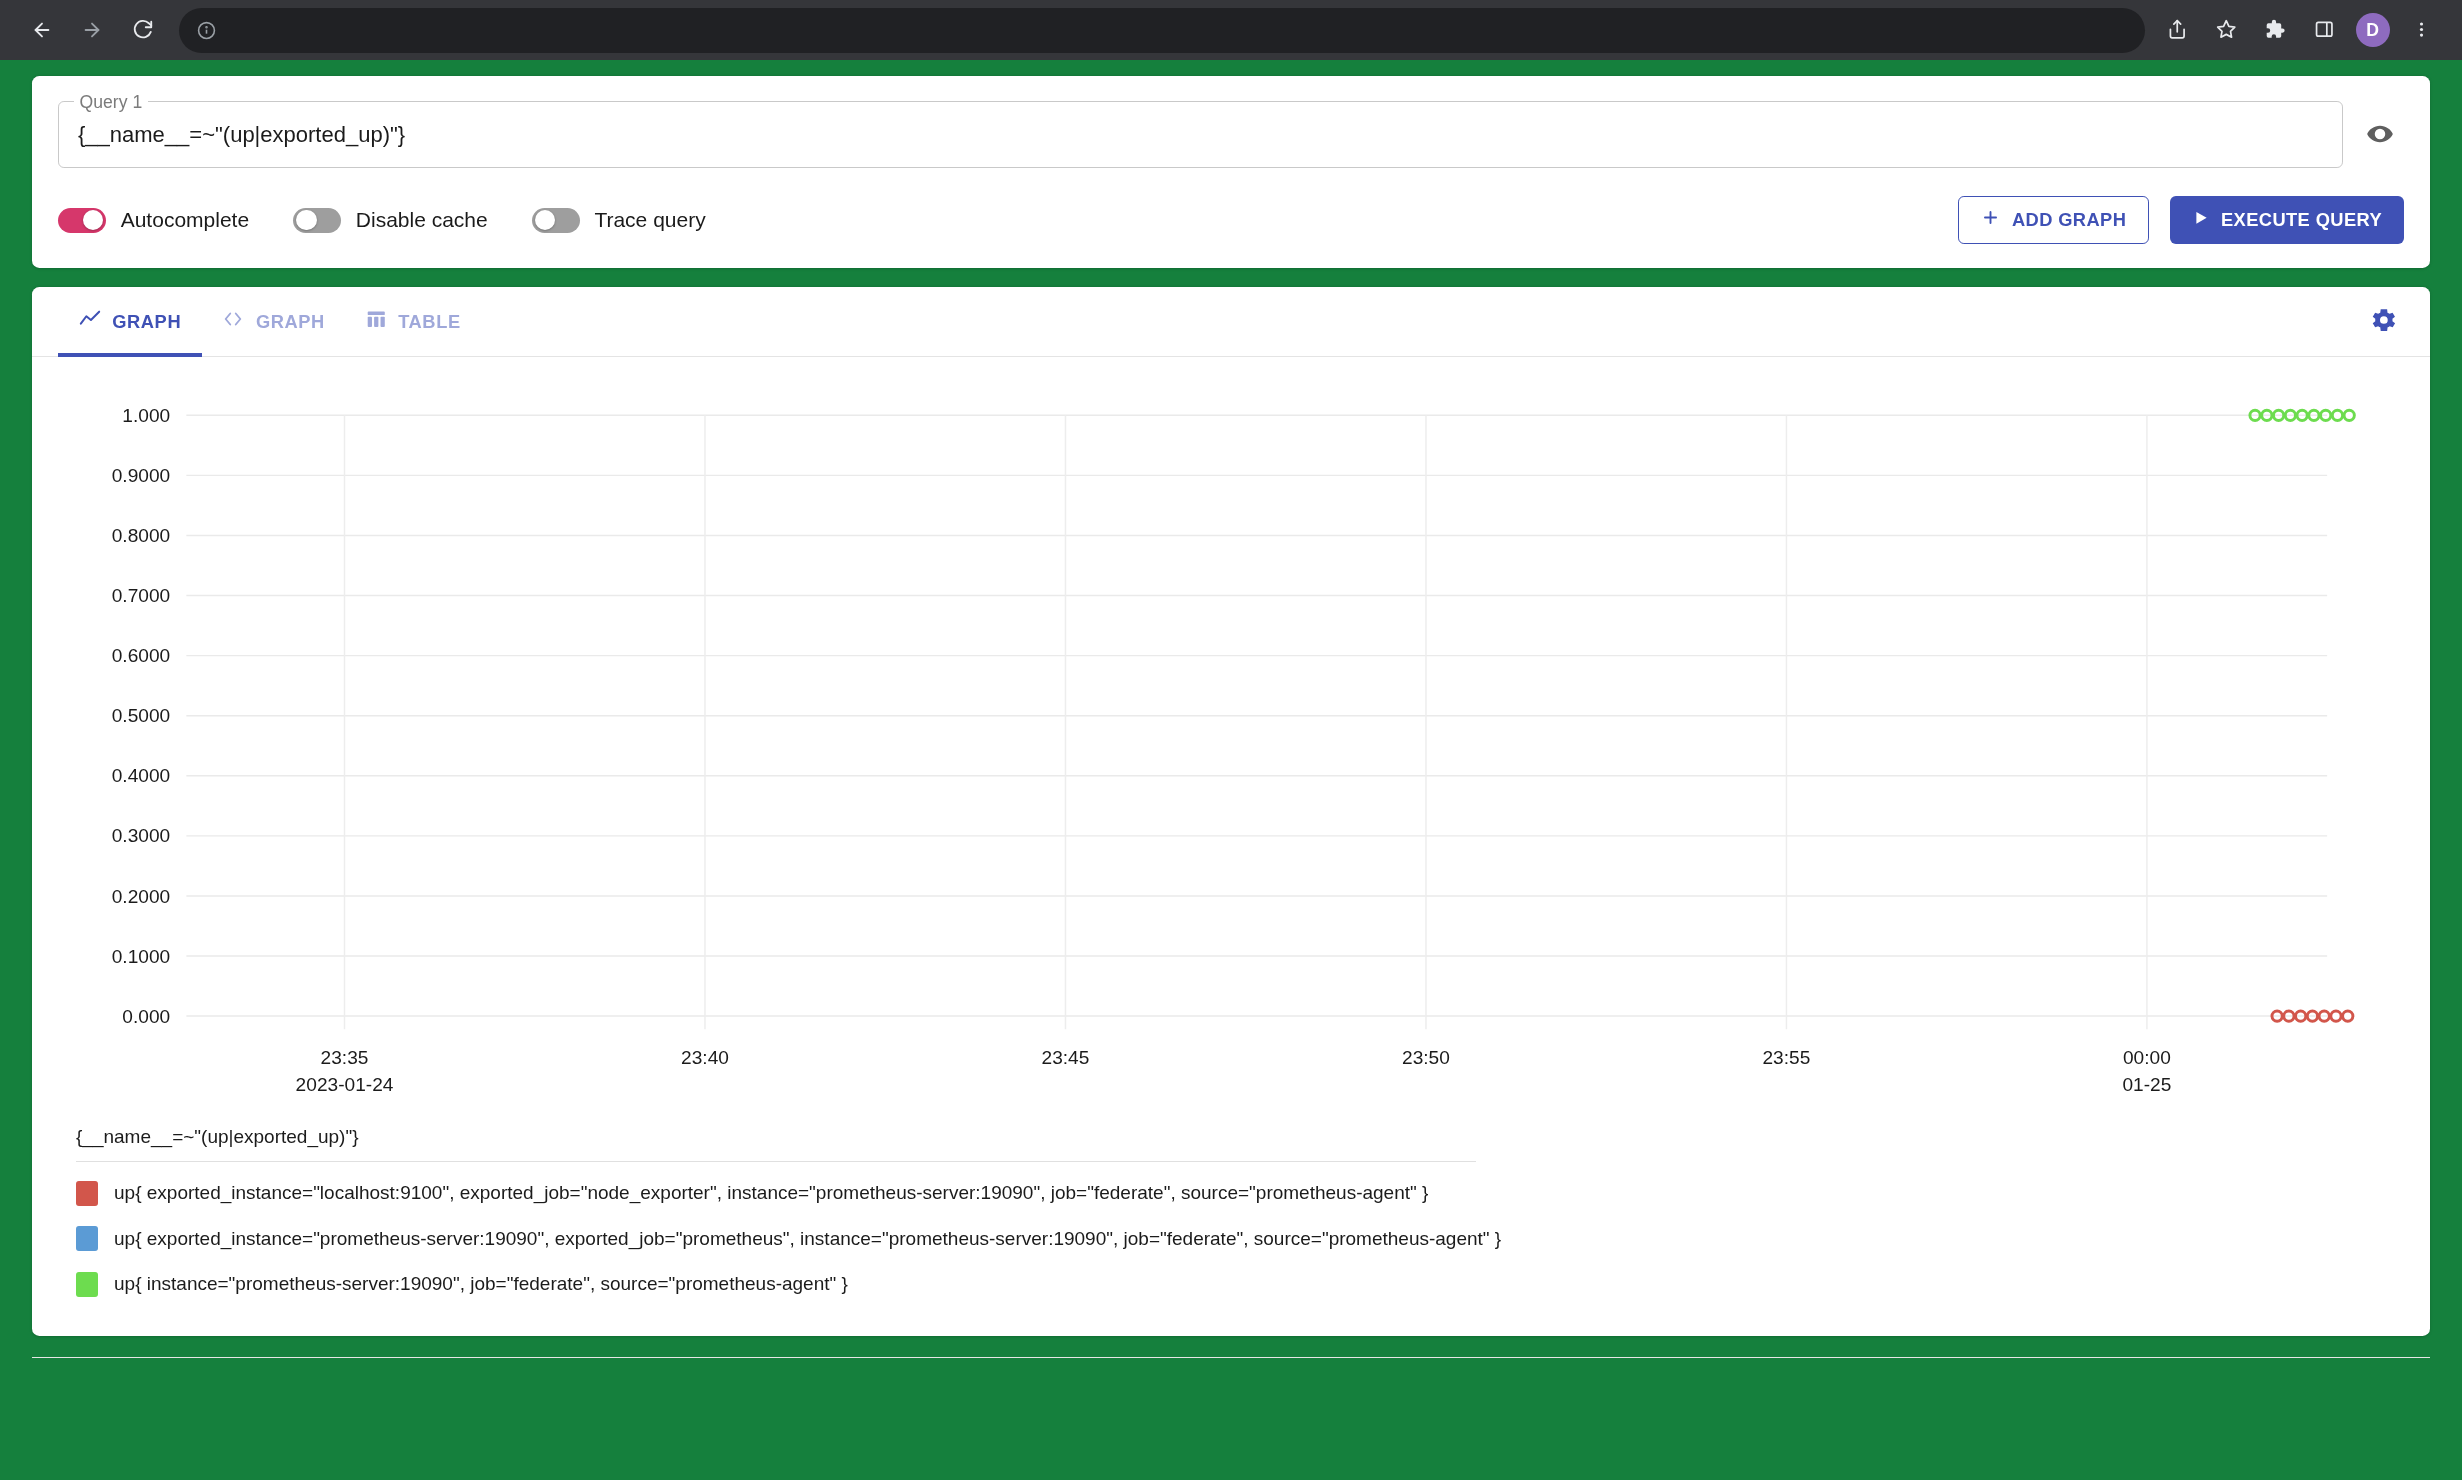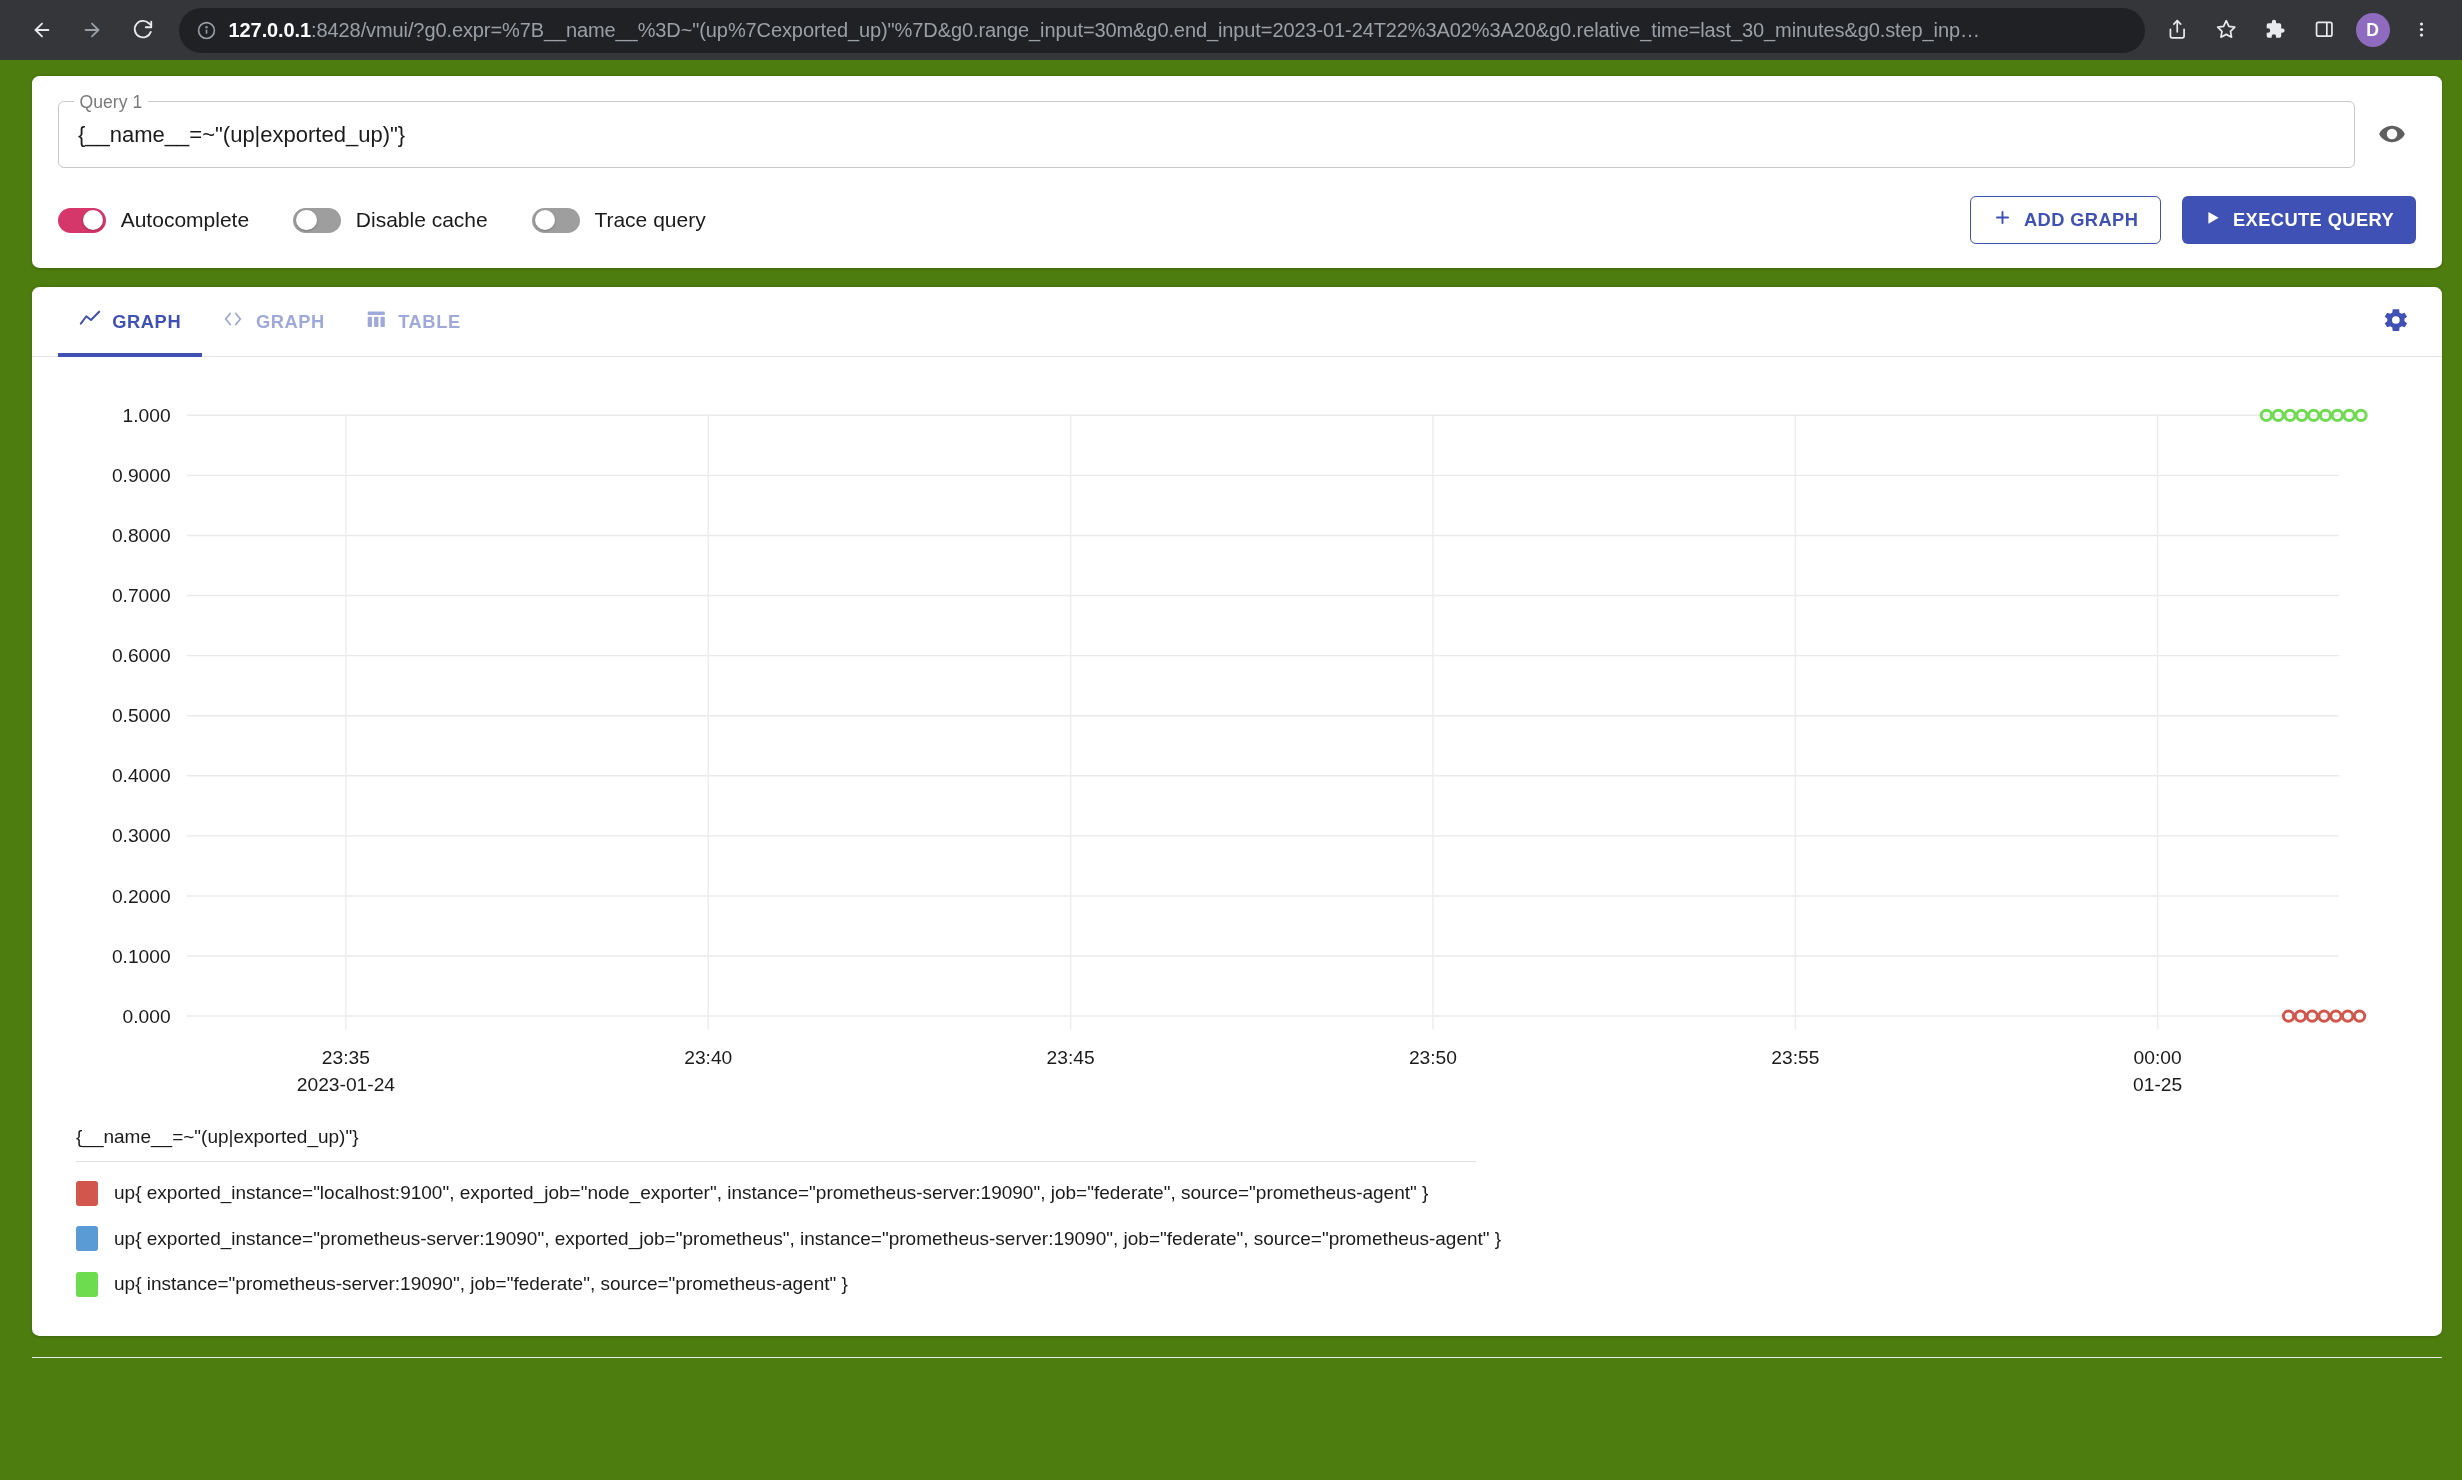--- a/index.html
+++ b/index.html
@@ -59,22 +59,22 @@
     background: #8e6bbf;
     color: #fff;
     display: flex; align-items: center; justify-content: center;
     font-size: 17.6px; font-weight: bold;
     flex: 0 0 auto;
     margin: 0 4.4px;
   }
 
   
   .page {
-    background: #4d7c0f;
-    padding: 16px 20px 0 32px;
+    background: #15803d;
+    padding: 16px 32px 0 32px;
     height: calc(1480px - 60px);
   }
 
   .card {
     background: #ffffff;
     border-radius: 7.3px;
     box-shadow: 0 0.7px 2.9px rgba(0,0,0,0.18);
     margin-bottom: 19px;
   }
 
@@ -298,21 +298,20 @@
   </div>
 
   <div class="omnibox">
     <span class="omni-info">
       <svg width="19" height="19" viewBox="0 0 24 24" fill="none" stroke="#9aa0a6" stroke-width="2">
         <circle cx="12" cy="12" r="10"></circle>
           <line x1="12" y1="16" x2="12" y2="11"></line>
           <circle cx="12" cy="8" r="0.6" fill="#9aa0a6"></circle>
       </svg>
     </span>
-    <div class="omni-url"><span class="host">127.0.0.1</span><span>:8428/vmui/?g0.expr=%7B__name__%3D~"(up%7Cexported_up)"%7D&amp;g0.range_input=30m&amp;g0.end_input=2023-01-24T22%3A02%3A20&amp;g0.relative_time=last_30_minutes&amp;g0.step_inp…</span></div>
   </div>
 
   <div class="chrome-icon">
     <span>
       <svg width="20.5" height="20.5" viewBox="0 0 24 24" fill="none" stroke="#e8eaed" stroke-width="2" stroke-linecap="round" stroke-linejoin="round">
         <path d="M4 12v8a2 2 0 0 0 2 2h12a2 2 0 0 0 2-2v-8"></path>
           <polyline points="16 6 12 2 8 6"></polyline>
           <line x1="12" y1="2" x2="12" y2="15"></line>
       </svg>
     </span>

